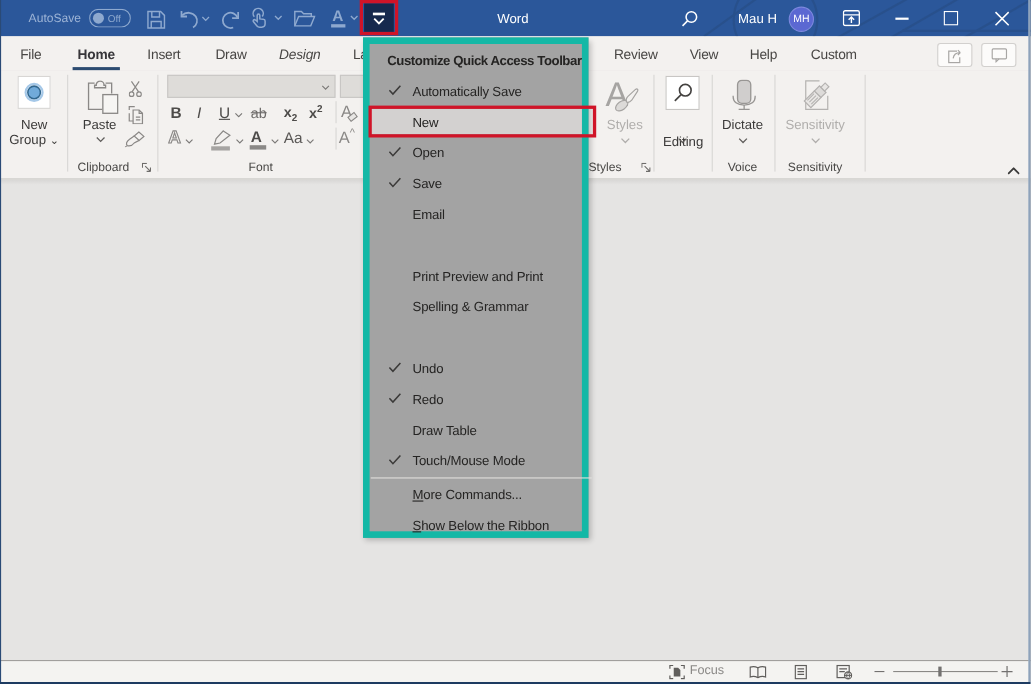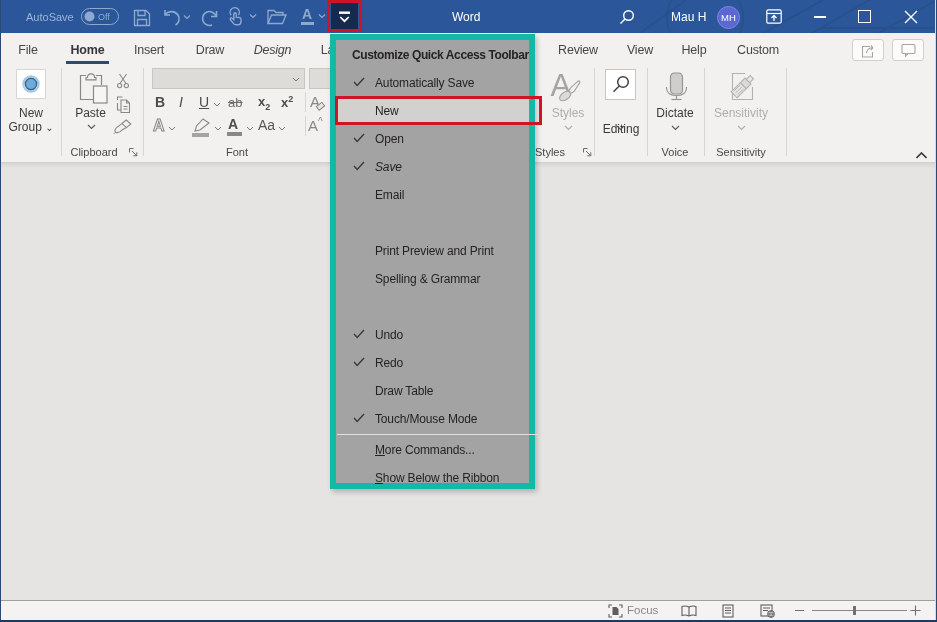--- a/index.html
+++ b/index.html
@@ -375,21 +375,21 @@
       </div>
     <div class="mi" style="top:57px;">
         <span class="lbl">New</span>
       </div>
     <div class="mi" style="top:85px;">
         <svg class="chk" width="12" height="10" viewBox="0 0 12 10" fill="none" stroke="#3b3a39" stroke-width="1.4">
           <path d="M1 5 L4.2 8.5 L11 1"></path>
         </svg>
         <span class="lbl">Open</span>
       </div>
-    <div class="mi" style="top:113px;font-style:italic;">
+    <div class="mi" style="top:113px;">
         <svg class="chk" width="12" height="10" viewBox="0 0 12 10" fill="none" stroke="#3b3a39" stroke-width="1.4">
           <path d="M1 5 L4.2 8.5 L11 1"></path>
         </svg>
         <span class="lbl">Save</span>
       </div>
     <div class="mi" style="top:141px;">
         <span class="lbl">Email</span>
       </div>
     <div class="mi" style="top:197px;">
         <span class="lbl">Print Preview and Print</span>

